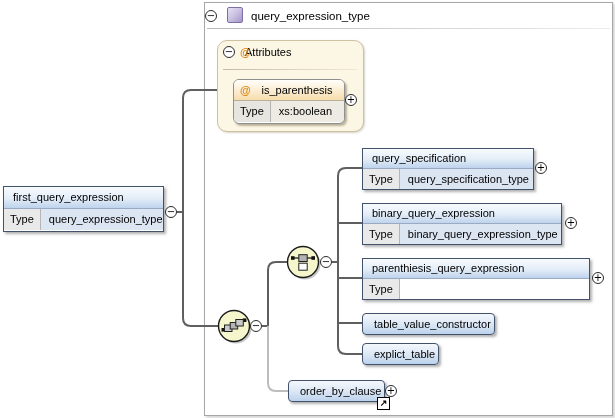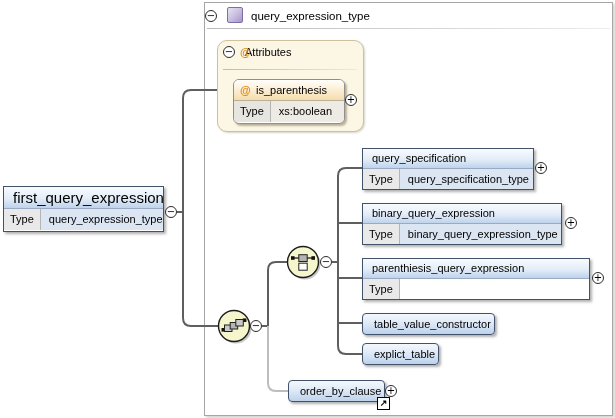--- a/index.html
+++ b/index.html
@@ -29,21 +29,21 @@
               background:#fcf6e5;border:1px solid #cdc19f;border-radius:10px;
               box-shadow:1px 1px 2px rgba(90,80,50,0.25);}
   .attr-title{position:absolute;left:245px;top:46px;height:13px;line-height:13px;font-size:11px;z-index:3;}
   .at-glyph{position:absolute;z-index:4;color:#e08914;font-weight:bold;font-size:11px;line-height:12px;}
   .attr-divider{position:absolute;left:223px;top:69px;width:134px;height:1px;
                 background:linear-gradient(to right,#c3bba4,#efe9d4);z-index:3;}
   .abox{position:absolute;left:233px;top:79px;width:110px;height:43px;z-index:3;
         border:1px solid #8f8f8f;border-radius:6px;background:#fff;overflow:hidden;
         box-shadow:2px 2px 2px rgba(110,95,60,0.45);font-size:11px;}
   .abox-hdr{height:20px;line-height:20px;background:linear-gradient(#fffefb 0%,#fbecd0 55%,#f5dcab 100%);
-            border-bottom:1px solid #b9b09a;padding:0 6px 0 22px;white-space:nowrap;}
+            border-bottom:1px solid #b9b09a;padding:0 6px 0 22px;white-space:nowrap;text-align:center;}
   .abox .at-glyph{left:6px;top:4px;}
 
   
   .ebox{position:absolute;z-index:3;border:1px solid #42526b;border-radius:0;background:#fff;
         overflow:hidden;box-shadow:2px 2px 2.5px rgba(100,100,100,0.5);font-size:11px;}
   .ebox .hdr{height:19px;line-height:19px;padding:0 9px;white-space:nowrap;
              background:linear-gradient(#f8fbfe 0%,#e3edf8 55%,#bed3ec 100%);
              border-bottom:1px solid #9aaac2;}
   .trow{display:flex;height:20px;line-height:20px;white-space:nowrap;}
   .tlabel{background:#e9e9e9;padding:0 6px;border-right:1px solid #b5b5b5;}
@@ -115,21 +115,21 @@
     <div class="at-glyph">@</div>
     <div class="abox-hdr">is_parenthesis</div>
     <div class="trow">
       <div class="tlabel">Type</div>
       <div class="tvalue">xs:boolean</div>
     </div>
   </div>
   <div class="cbtn" style="left:345px;top:94px;">+</div>
 
   <div class="ebox" style="left:3px;top:186px;width:159px;height:44px;">
-    <div class="hdr" style="height:21px;line-height:21px;font-size:15px;">first_query_expression</div>
+    <div class="hdr" style="height:21px;line-height:21px;font-size:11px;">first_query_expression</div>
     <div class="trow" style="height:21px;line-height:21px;">
       <div class="tlabel">Type</div>
       <div class="tvalue">query_expression_type</div>
     </div>
   </div>
   <div class="cbtn" style="left:165px;top:206px;">−</div>
 
   <div class="cbtn" style="left:250px;top:320px;">−</div>
   <div class="cbtn" style="left:320px;top:256px;">−</div>
 

